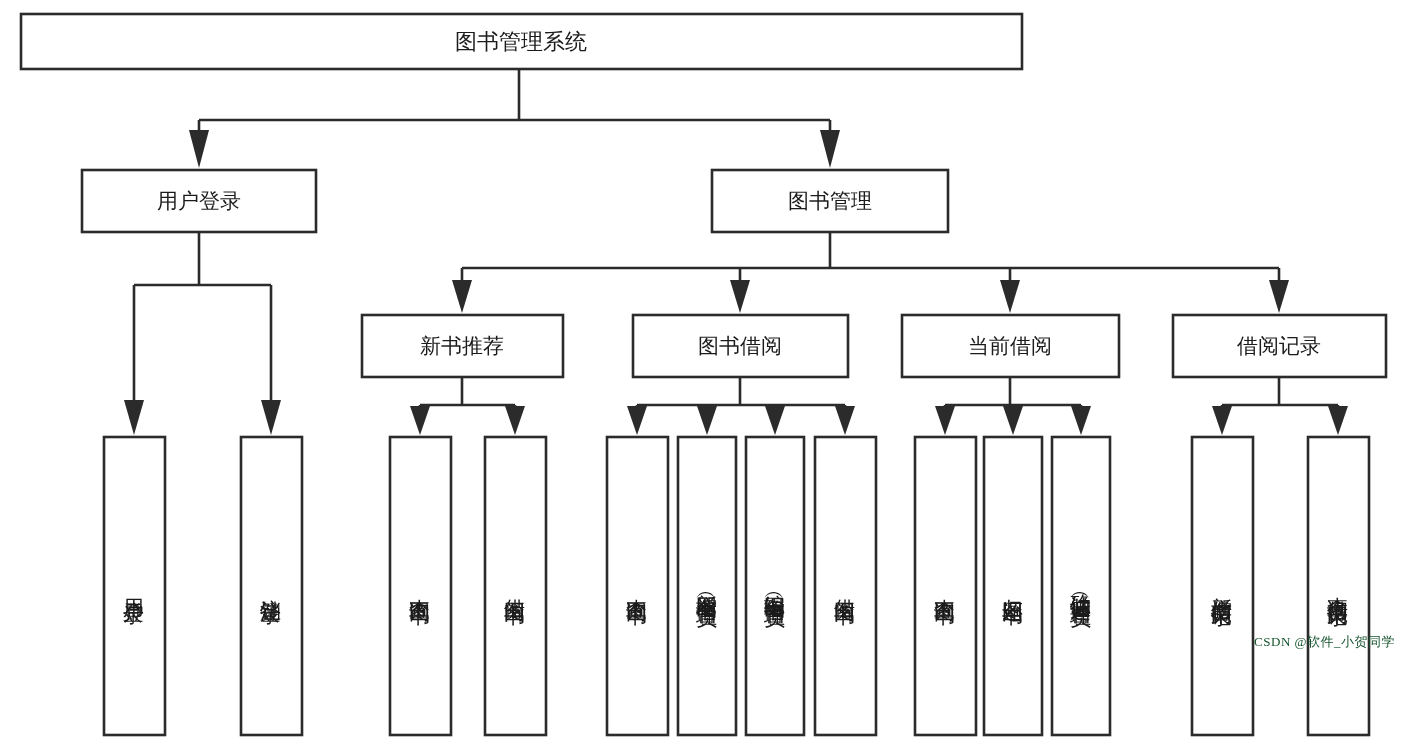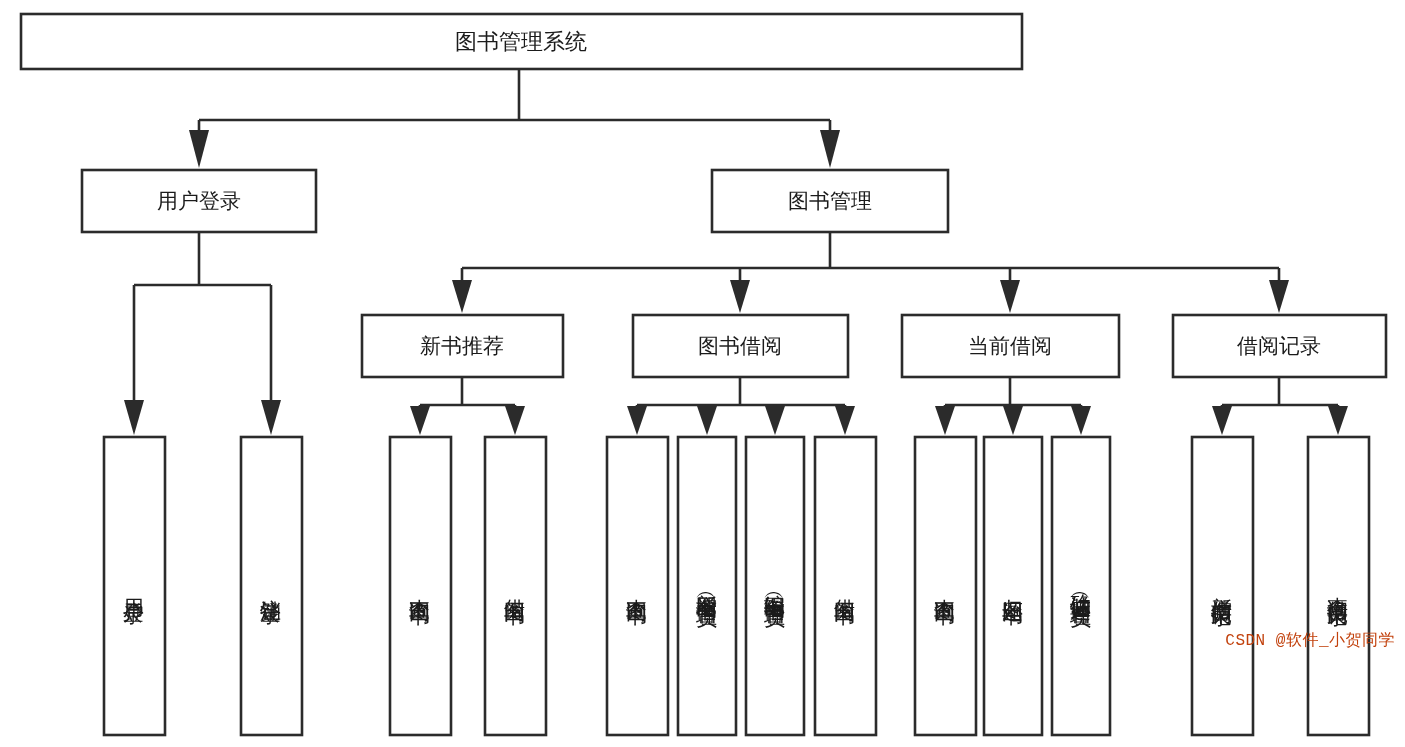--- a/index.html
+++ b/index.html
@@ -58,23 +58,23 @@
     stroke-linecap: butt;
   }
   .arrowhead {
     fill: #2b2b2b;
     stroke: none;
   }
   .watermark {
     position: absolute;
     right: 10px;
     bottom: 8px;
-    font-family: Liberation Mono, monospace;
-    font-size: 16px;
-    color: #c2410c;
+    font-family: Liberation Serif, serif;
+    font-size: 13px;
+    color: #14532d;
     white-space: nowrap;
     letter-spacing: 0.5px;
     user-select: none;
   }
 </style>
 </head>
 <body>
 
 <div id="diagram-root">
   <svg class="diagram" viewBox="0 0 1405 747" xmlns="http://www.w3.org/2000/svg">

